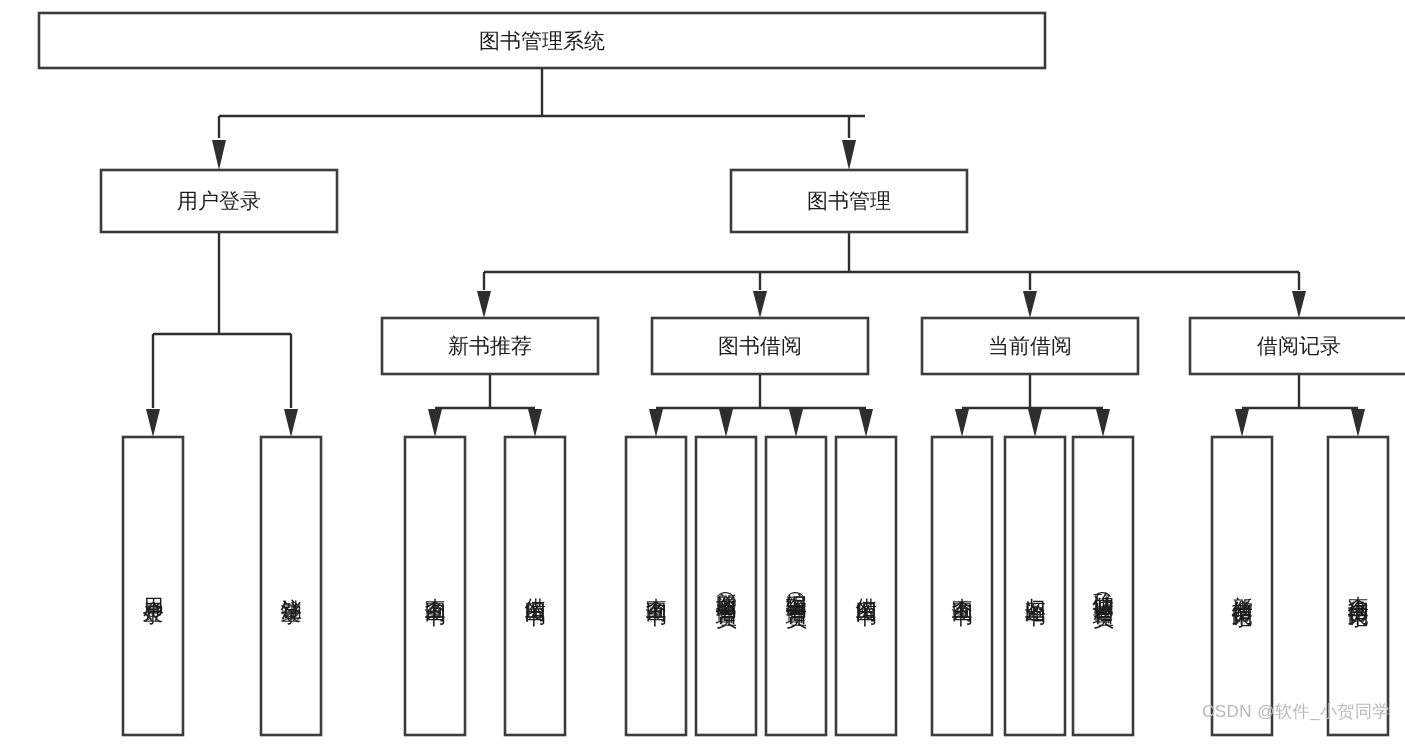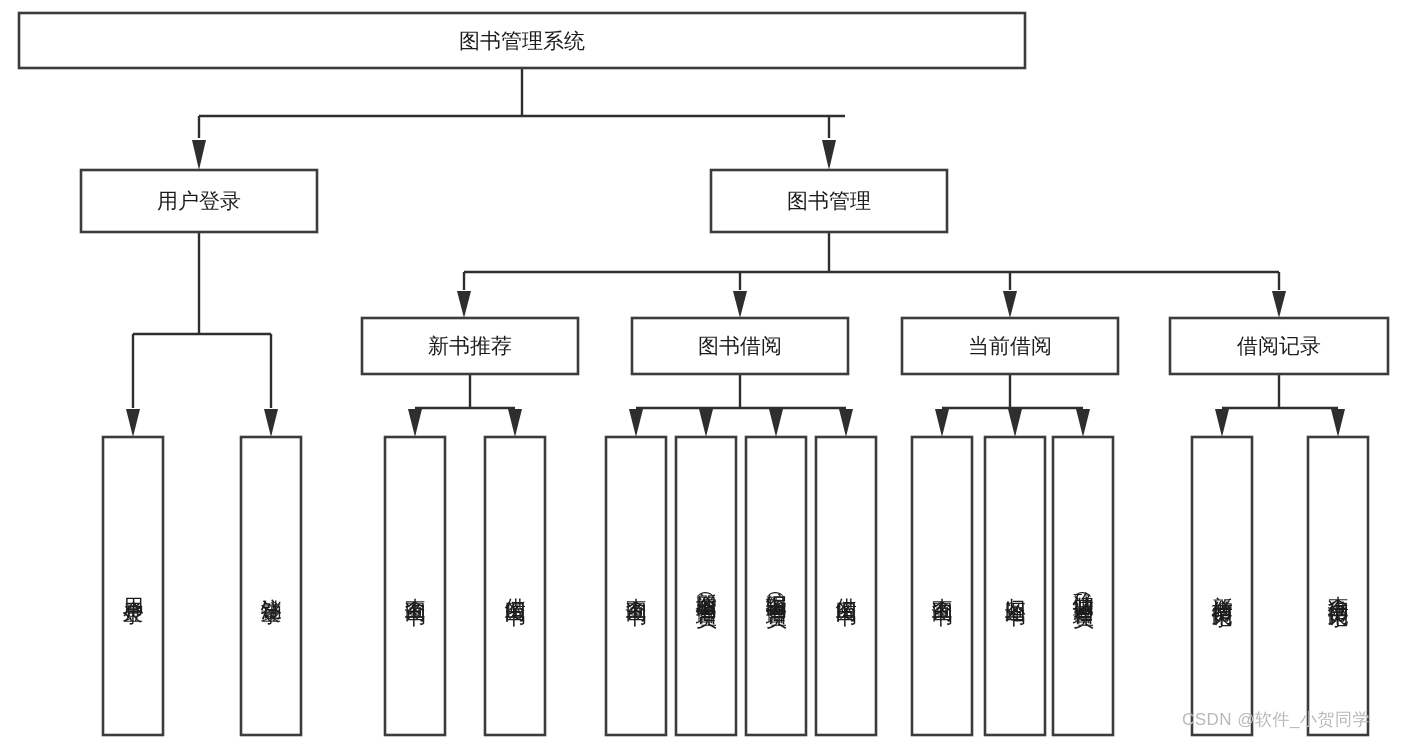--- a/index.html
+++ b/index.html
@@ -11,20 +11,21 @@
     width: 1405px;
     height: 747px;
     font-family: "Liberation Sans", "DejaVu Sans", sans-serif;
     overflow: hidden;
   }
   #diagram-root {
     position: relative;
     width: 1380px;
     height: 747px;
     background: #ffffff;
+    margin-left: 20px;
   }
   svg.diagram-canvas {
     position: absolute;
     top: 0;
     left: 0;
     width: 1405px;
     height: 747px;
   }
   .node-box {
     fill: #ffffff;
@@ -59,21 +60,21 @@
     letter-spacing: 2.5px;
     display: flex;
     align-items: center;
     justify-content: center;
     white-space: nowrap;
     pointer-events: none;
   }
   .watermark {
     position: absolute;
     right: 10px;
-    bottom: 16px;
+    bottom: 24px;
     font-family: "Liberation Sans", "DejaVu Sans", sans-serif;
     font-size: 17px;
     color: #b9b9b9;
     white-space: nowrap;
     letter-spacing: 0.5px;
   }
 </style>
 </head>
 <body>
 

